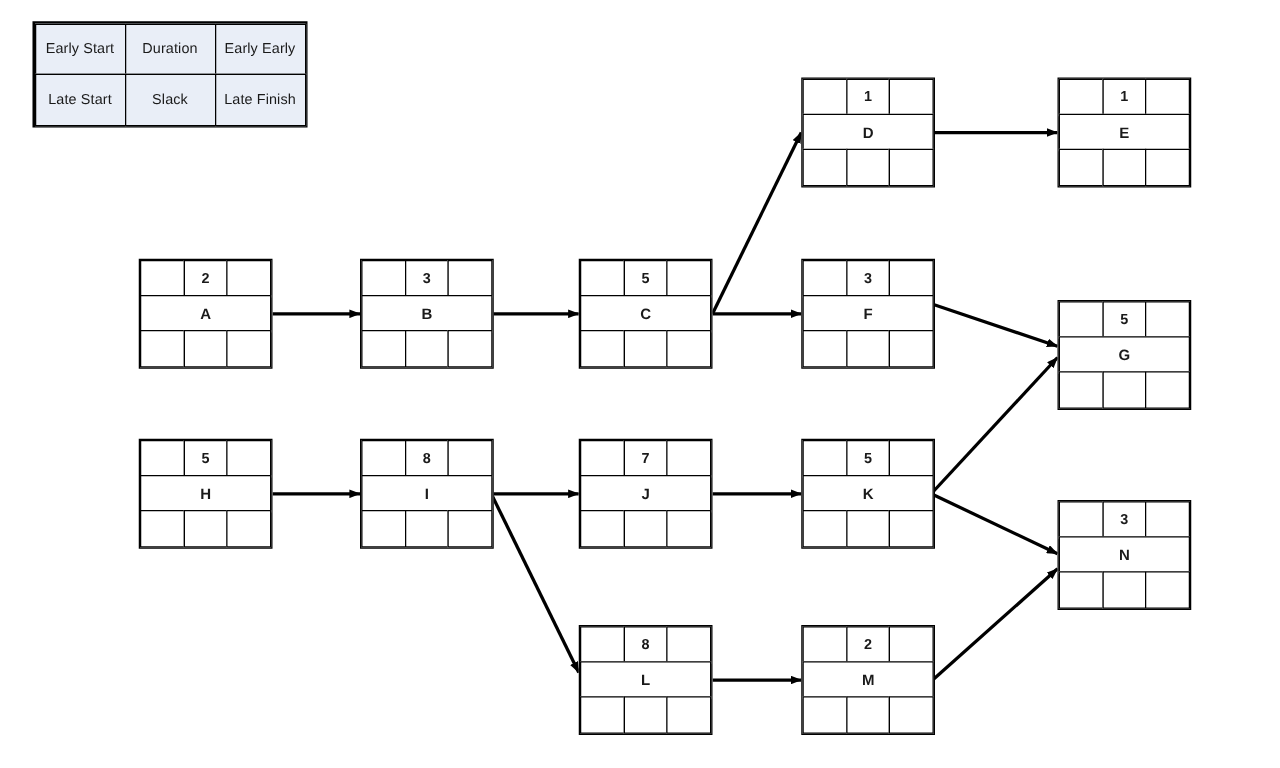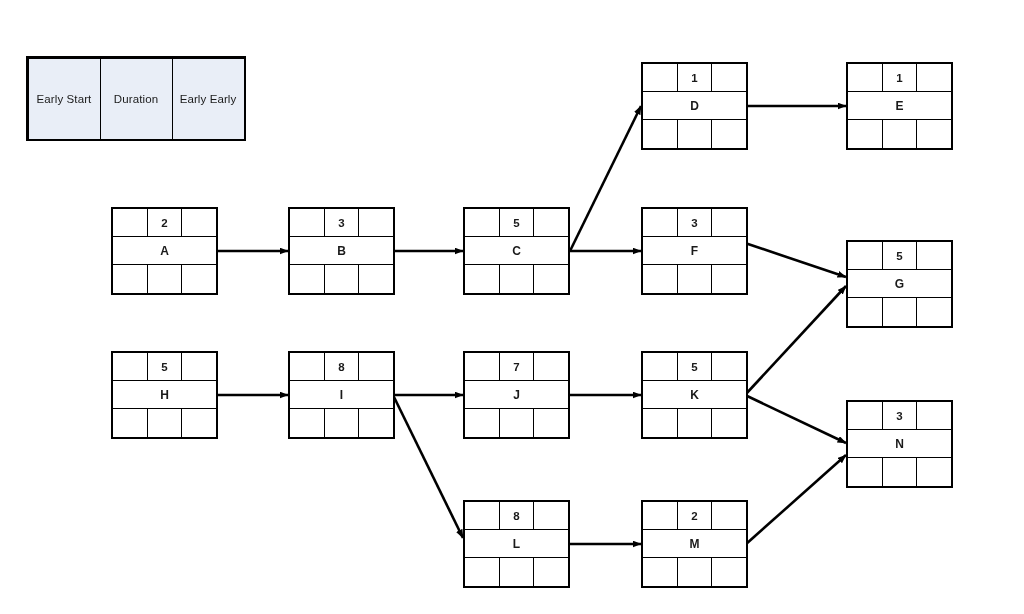--- a/index.html
+++ b/index.html
@@ -22,21 +22,20 @@
     position: absolute;
     left: 26px;
     top: 17px;
     width: 220px;
     height: 85px;
     border: 2px solid #000000;
     box-sizing: border-box;
     display: flex;
     flex-direction: column;
     background: #eaeff8;
-    margin-top: 39px;
   }
   .legend-row {
     display: flex;
     flex: 1 1 0;
     min-height: 0;
   }
   .legend-cell {
     flex: 1 1 0;
     border: 1px solid #000000;
     margin: -0.5px;
@@ -104,20 +103,25 @@
 </head>
 <body>
 
 <div id="canvas">
 
   <div id="legend">
     <div class="legend-row">
       <div class="legend-cell">Early Start</div>
       <div class="legend-cell">Duration</div>
       <div class="legend-cell">Early Early</div>
+    </div>
+    <div class="legend-row">
+      <div class="legend-cell">Late Start</div>
+      <div class="legend-cell">Slack</div>
+      <div class="legend-cell">Late Finish</div>
     </div>
   </div>
 
   <svg id="arrows" viewBox="0 0 1024 614">
     <defs>
       <marker id="arrowhead" markerWidth="9" markerHeight="7" refX="8.5" refY="3.5" orient="auto" markerUnits="userSpaceOnUse">
         <polygon points="0 0, 9 3.5, 0 7" fill="#000000"></polygon>
       </marker>
     </defs>
     <g id="edge-group">

